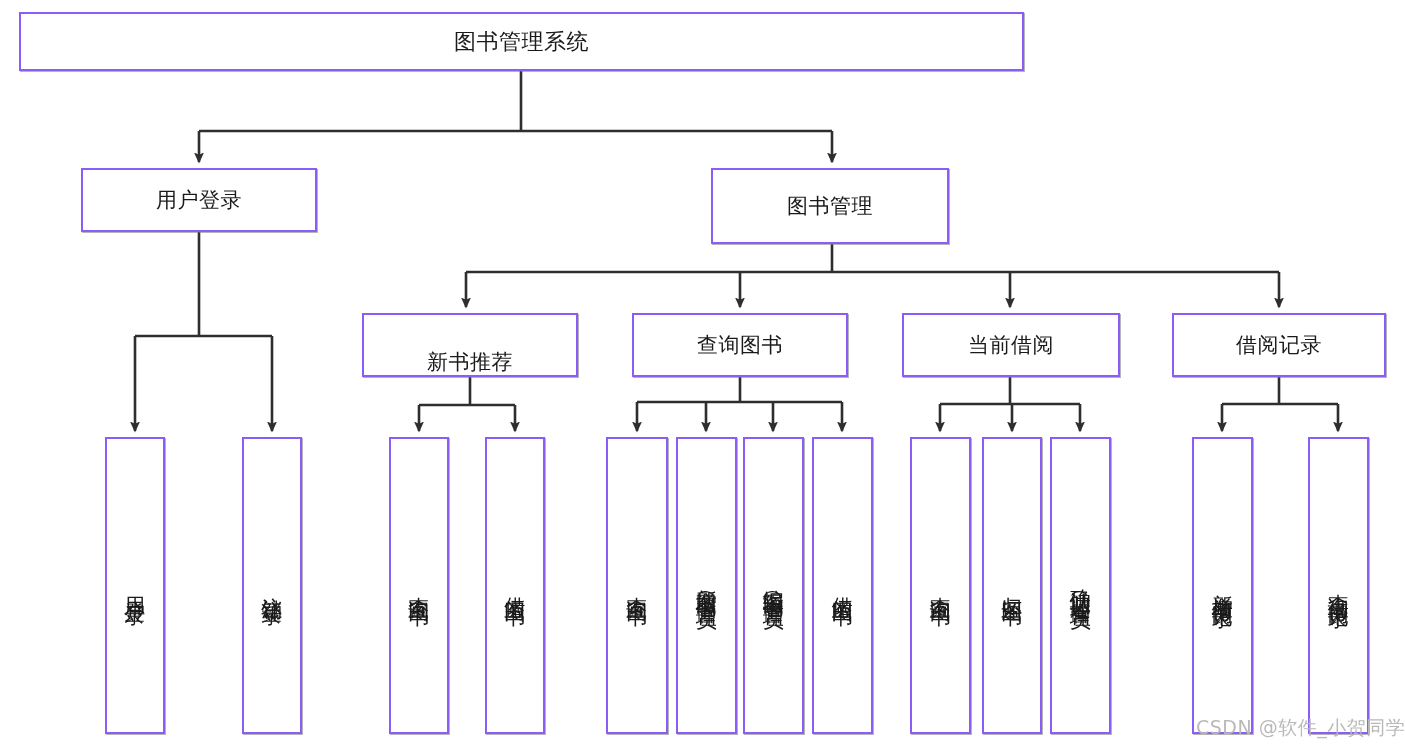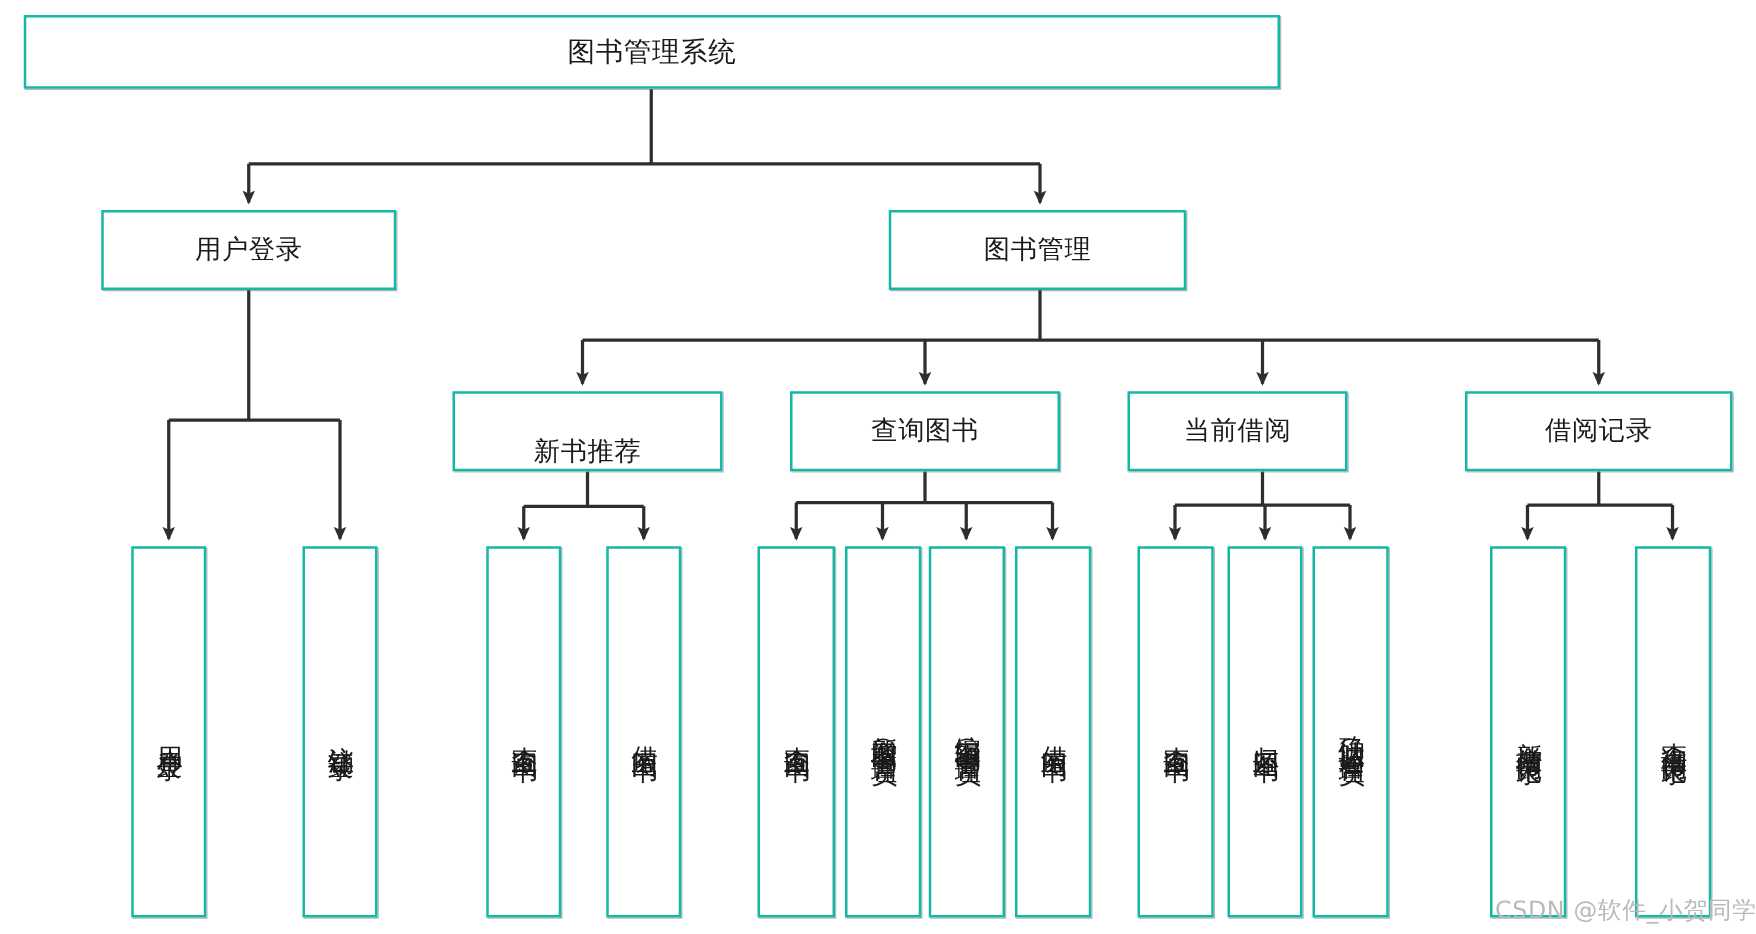--- a/index.html
+++ b/index.html
@@ -22,21 +22,21 @@
     position: absolute;
     left: 0;
     top: 0;
     width: 1405px;
     height: 747px;
     pointer-events: none;
   }
   .node {
     position: absolute;
     box-sizing: border-box;
-    border: 2px solid #14b8a6;
+    border: 2px solid #8b5cf6;
     background: #ffffff;
     display: flex;
     align-items: center;
     justify-content: center;
     color: #1a1a1a;
     box-shadow: 1px 1px 0 rgba(120,120,120,0.55);
   }
   .node .label {
     display: block;
     text-align: center;
@@ -128,31 +128,31 @@
     </g>
   </svg>
 
   <div class="node horiz root" style="left:19px; top:12px; width:1005px; height:59px;">
     <span class="label">图书管理系统</span>
   </div>
 
   <div class="node horiz" style="left:81px; top:168px; width:236px; height:64px;">
     <span class="label">用户登录</span>
   </div>
-  <div class="node horiz" style="left:711px; top:168px; width:238px; height:64px;">
+  <div class="node horiz" style="left:711px; top:168px; width:238px; height:76px;">
     <span class="label">图书管理</span>
   </div>
 
   <div class="node horiz" style="left:362px; top:313px; width:216px; height:64px;align-items:flex-end;">
     <span class="label">新书推荐</span>
   </div>
   <div class="node horiz" style="left:632px; top:313px; width:216px; height:64px;">
     <span class="label">查询图书</span>
   </div>
-  <div class="node horiz" style="left:902px; top:313px; width:176px; height:64px;justify-content:center;">
+  <div class="node horiz" style="left:902px; top:313px; width:218px; height:64px;justify-content:center;">
     <span class="label">当前借阅</span>
   </div>
   <div class="node horiz" style="left:1172px; top:313px; width:214px; height:64px;">
     <span class="label">借阅记录</span>
   </div>
 
   <div class="node vert" style="left:105px; top:437px; width:60px; height:297px;">
     <span class="label">用户登录</span>
   </div>
   <div class="node vert" style="left:242px; top:437px; width:60px; height:297px;">

